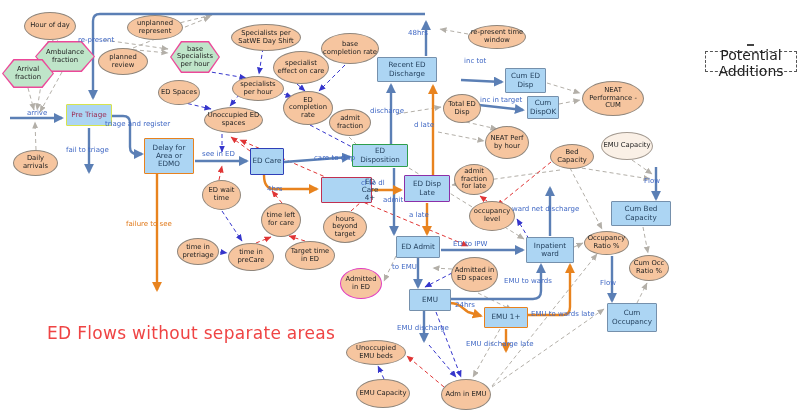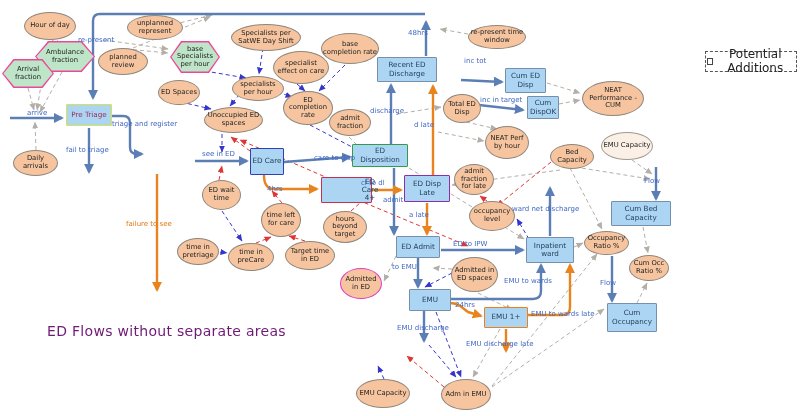--- a/index.html
+++ b/index.html
@@ -10,28 +10,28 @@
         text-align:center;font-size:6.8px;line-height:1.12;color:#222;box-sizing:border-box;
         padding:1px;}
   .ellipse{border-radius:50%;background:#F6C59F;border:1px solid #8f867c;}
   .cloud{border-radius:50%;background:#FAF0E6;border:1px solid #a39a91;}
   .rect{background:#ACD5F3;border:1.6px solid #7590AC;border-radius:1px;color:#25425f;
         font-size:7.2px;}
   .hex{background:#ec4899;clip-path:polygon(22% 0,78% 0,100% 50%,78% 100%,22% 100%,0 50%);}
   .hexI{position:absolute;inset:1.4px;background:#BFE5C9;
         clip-path:polygon(22% 0,78% 0,100% 50%,78% 100%,22% 100%,0 50%);
         display:flex;align-items:center;justify-content:center;text-align:center;}
-  .dashed-box{border:1.4px dashed #555;background:#fff;font-size:12px;color:#222;
-        flex-direction:row;gap:2px;}
+  .dashed-box{border:1.4px dashed #555;background:#fff;font-size:14px;color:#222;
+        flex-direction:column;gap:2px;}
   .obj-icon{display:inline-block;width:5px;height:5px;border:1px solid #444;
         vertical-align:super;margin-right:1px;}
   .edge-label{position:absolute;font-size:7px;white-space:nowrap;line-height:1;}
   .lbl-blue{color:#4068c4;}
   .lbl-orange{color:#e07818;}
-  .title{position:absolute;font-size:14px;color:#701a75;letter-spacing:.3px;}
+  .title{position:absolute;font-size:17px;color:#ef4444;letter-spacing:.3px;}
 </style>
 </head>
 <body>
 
 <div id="stage">
 
   <svg id="edges" viewBox="0 0 800 416" xmlns="http://www.w3.org/2000/svg">
     <defs>
       <marker id="aB" markerWidth="4.2" markerHeight="4.2" refX="3.4" refY="2.1" orient="auto">
         <path d="M0,0L4.2,2.1L0,4.2z" fill="#5B7FB5"></path>
@@ -240,20 +240,23 @@
     </div>
     <div class="node ellipse" style="left: 629px; top: 255px; width: 40px; height: 26px;">
       <span>Cum Occ Ratio %</span>
     </div>
     <div class="node ellipse" style="left: 451px; top: 257px; width: 47px; height: 35px;">
       <span>Admitted in ED spaces</span>
     </div>
     <div class="node ellipse" style="left: 340px; top: 268px; width: 42px; height: 31px; border-color: rgb(224, 64, 192);">
       <span>Admitted in ED</span>
     </div>
+    <div class="node ellipse" style="left: 346px; top: 340px; width: 60px; height: 25px;">
+      <span>Unoccupied EMU beds</span>
+    </div>
     <div class="node ellipse" style="left: 356px; top: 379px; width: 54px; height: 29px;">
       <span>EMU Capacity</span>
     </div>
     <div class="node ellipse" style="left: 441px; top: 379px; width: 50px; height: 31px;">
       <span>Adm in EMU</span>
     </div>
     <div class="node hex" style="left: 35px; top: 41px; width: 60px; height: 31px;">
       <div class="hexI">
         <span>Ambulance fraction</span>
       </div>
@@ -273,20 +276,23 @@
     </div>
     <div class="node rect" style="left: 377px; top: 57px; width: 60px; height: 25px;">
       <span>Recent ED Discharge</span>
     </div>
     <div class="node rect" style="left: 505px; top: 68px; width: 41px; height: 25px;">
       <span>Cum ED Disp</span>
     </div>
     <div class="node rect" style="left: 527px; top: 96px; width: 32px; height: 23px;">
       <span>Cum DispOK</span>
     </div>
+    <div class="node rect" style="left: 144px; top: 138px; width: 50px; height: 36px; border-color: rgb(232, 130, 30);">
+      <span>Delay for Area or EDMO</span>
+    </div>
     <div class="node rect" style="left: 250px; top: 148px; width: 34px; height: 27px; border-color: rgb(47, 63, 184);">
       <span>ED Care</span>
     </div>
     <div class="node rect" style="left: 352px; top: 144px; width: 56px; height: 23px; border-color: rgb(46, 158, 76);">
       <span>ED Disposition</span>
     </div>
     <div class="node rect" style="left: 321px; top: 177px; width: 38px; height: 26px; border-color: rgb(193, 48, 80); padding-left: 48px;">
       <span>ED Care 4+</span>
     </div>
     <div class="node rect" style="left: 404px; top: 175px; width: 46px; height: 27px; border-color: rgb(140, 47, 168);">
@@ -305,21 +311,21 @@
       <span>Cum Occupancy</span>
     </div>
     <div class="node rect" style="left: 409px; top: 289px; width: 42px; height: 22px;">
       <span>EMU</span>
     </div>
     <div class="node rect" style="left: 484px; top: 307px; width: 44px; height: 21px; border-color: rgb(232, 130, 30);">
       <span>EMU 1+</span>
     </div>
     <div class="edge-label lbl-blue" style="left: 78px; top: 37px;">re-present</div>
     <div class="edge-label lbl-blue" style="left: 27px; top: 110px;">arrive</div>
-    <div class="edge-label lbl-blue" style="left: 112px; top: 121px; text-align: center;">triage and register</div>
+    <div class="edge-label lbl-blue" style="left: 105px; top: 121px; text-align: center;">triage and register</div>
     <div class="edge-label lbl-blue" style="left: 66px; top: 147px;">fail to triage</div>
     <div class="edge-label lbl-blue" style="left: 202px; top: 151px;">see in ED</div>
     <div class="edge-label lbl-blue" style="left: 314px; top: 155px;">care to disp</div>
     <div class="edge-label lbl-blue" style="left: 370px; top: 108px;">discharge</div>
     <div class="edge-label lbl-blue" style="left: 408px; top: 30px;">48hrs</div>
     <div class="edge-label lbl-blue" style="left: 414px; top: 122px;">d late</div>
     <div class="edge-label lbl-blue" style="left: 464px; top: 58px;">inc tot</div>
     <div class="edge-label lbl-blue" style="left: 480px; top: 97px;">inc in target</div>
     <div class="edge-label lbl-blue" style="left: 383px; top: 197px;">admit</div>
     <div class="edge-label lbl-blue" style="left: 361px; top: 180px;">cl to dl</div>

